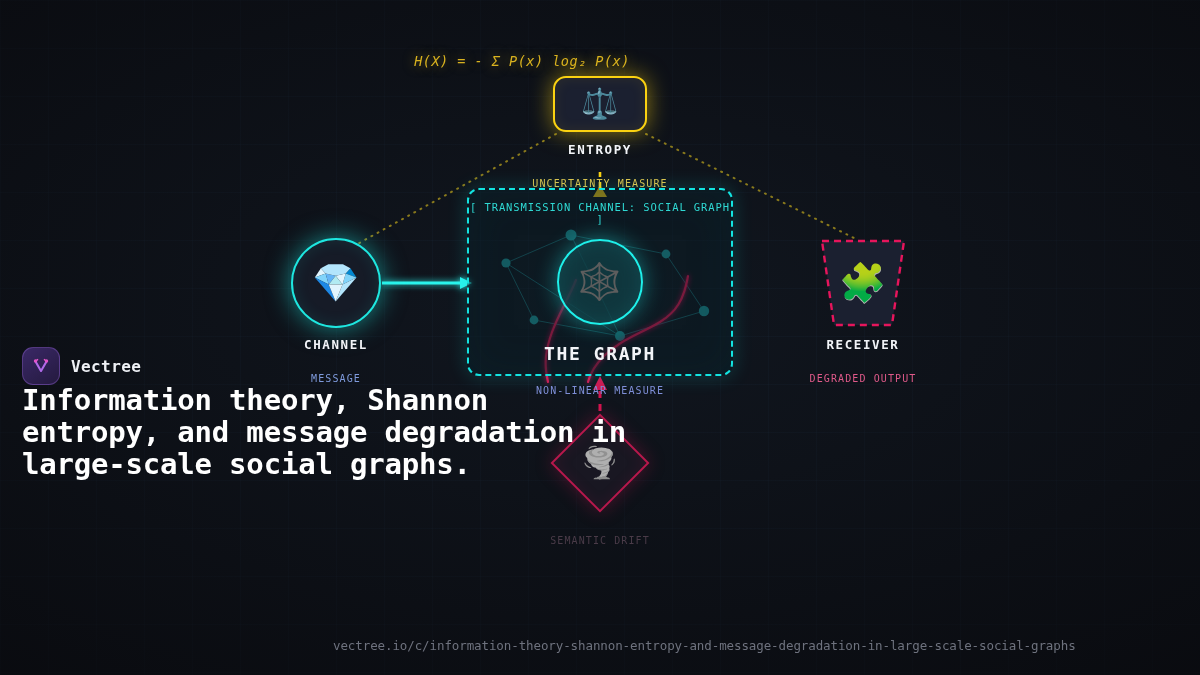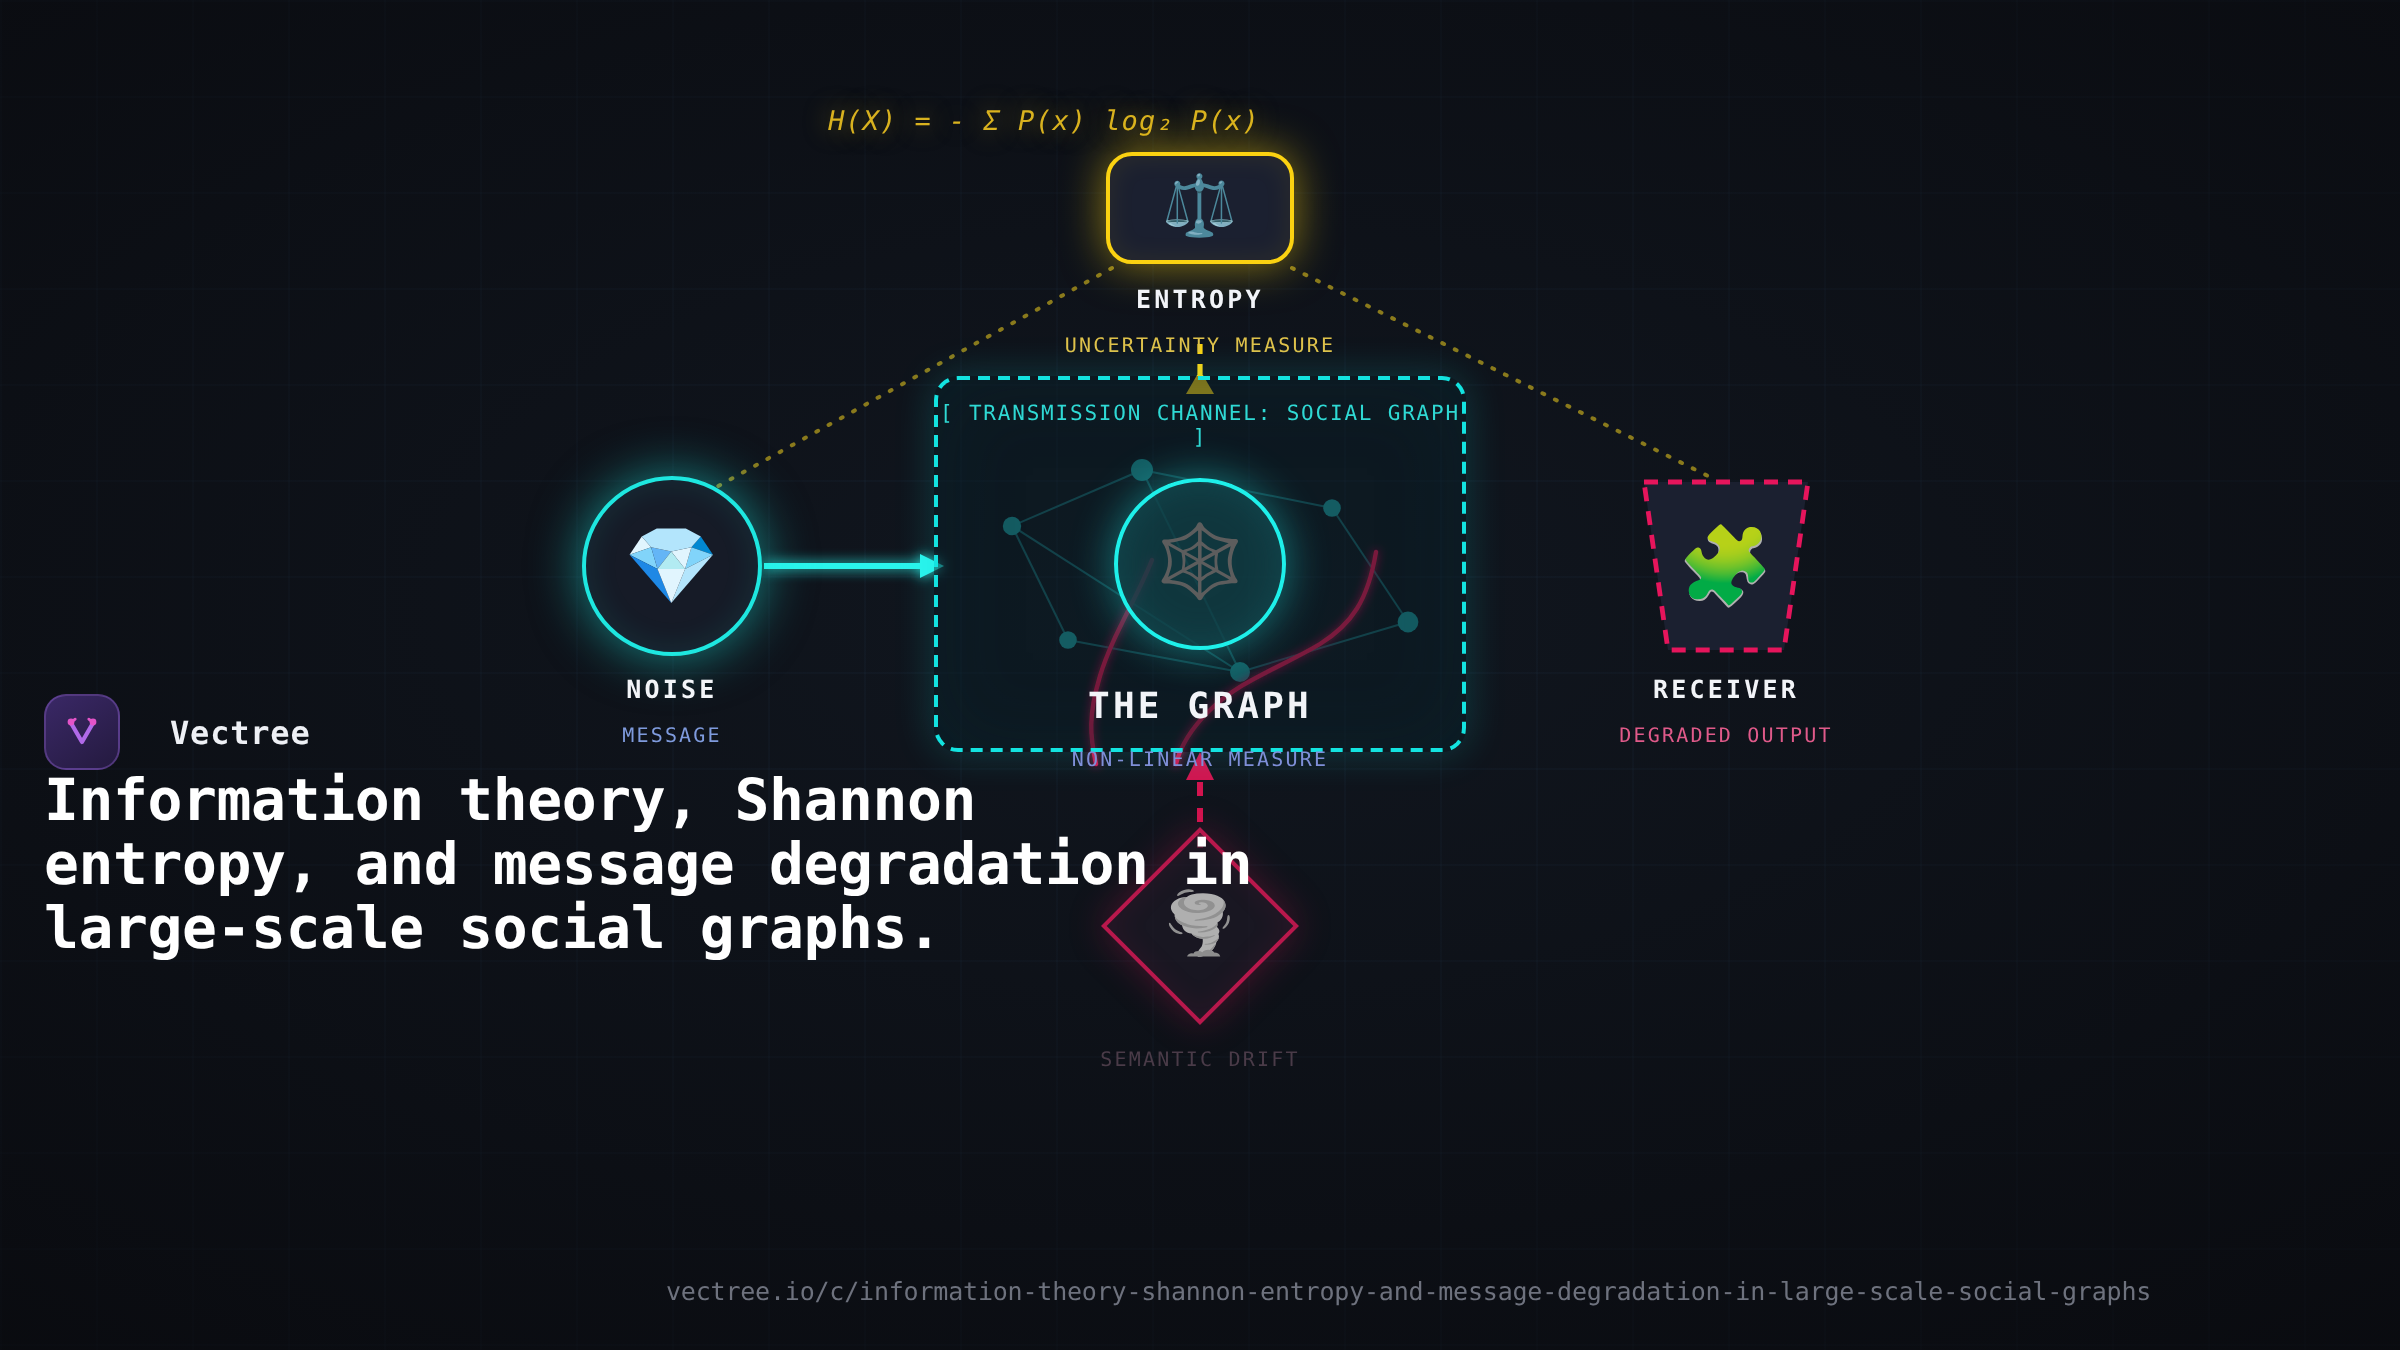--- a/index.html
+++ b/index.html
@@ -30,21 +30,21 @@
     position:absolute; left:0; top:53px; width:1044px; text-align:center;
     font-size:13.5px; font-style:italic; letter-spacing:.5px;
     color:#d9b21f;
     text-shadow:0 0 12px rgba(217,178,31,.55);
   }
 
   
   .node{ position:absolute; }
   .node-cap{ position:absolute; left:50%; transform:translateX(-50%); width:260px; text-align:center; }
   .cap-title{ font-size:12.5px; font-weight:bold; letter-spacing:1.6px; color:#f2f4f8; }
-  .cap-sub{ font-size:10px; letter-spacing:1.1px; margin-top:11px; }
+  .cap-sub{ font-size:10px; letter-spacing:1.1px; margin-top:21px; }
 
   
   #entropy{ left:553px; top:76px; width:94px; height:56px; }
   .entropy-box{
     width:94px; height:56px; border-radius:13px;
     background:#1b2030; border:2.5px solid #fbd211;
     box-shadow:0 0 22px rgba(251,210,17,.55), inset 0 0 14px rgba(251,210,17,.08);
     display:flex; align-items:center; justify-content:center;
   }
   #entropy .node-cap{ top:66px; }
@@ -112,21 +112,21 @@
   }
   #noise .node-cap{ top:86px; }
   #noise .cap-title{ color:#5b5f6c; }
   #noise .cap-sub{ color:#4a3b48; }
 
   .emoji{ font-family:"DejaVu Sans", sans-serif; line-height:1; }
 
   
   .brand{
     position:absolute; left:22px; top:347px;
-    display:flex; align-items:center; gap:25px;
+    display:flex; align-items:center; gap:11px;
   }
   .logo{
     width:38px; height:38px; border-radius:11px;
     background:linear-gradient(145deg,#3a2866,#241a3f);
     border:1px solid rgba(160,110,230,.35);
     display:flex; align-items:center; justify-content:center;
   }
   .brand-name{
     font-size:16px; font-weight:bold; color:#eef0f5; letter-spacing:.4px;
   }
@@ -220,21 +220,21 @@
       <div class="cap-title">ENTROPY</div>
       <div class="cap-sub">UNCERTAINTY MEASURE</div>
     </div>
   </div>
 
   <div class="node" id="source">
     <div class="source-circle">
       <span class="emoji" style="font-size:38px">💎</span>
     </div>
     <div class="node-cap">
-      <div class="cap-title">NOISE</div>
+      <div class="cap-title">CHANNEL</div>
       <div class="cap-sub">MESSAGE</div>
     </div>
   </div>
 
   <div class="node" id="channel">
     <div class="channel-box"></div>
     <div class="channel-label">[ TRANSMISSION CHANNEL: SOCIAL GRAPH ]</div>
     <div class="graph-core">
       <span class="emoji" style="font-size:36px; filter:grayscale(1) brightness(.95)">🕸️</span>
     </div>

